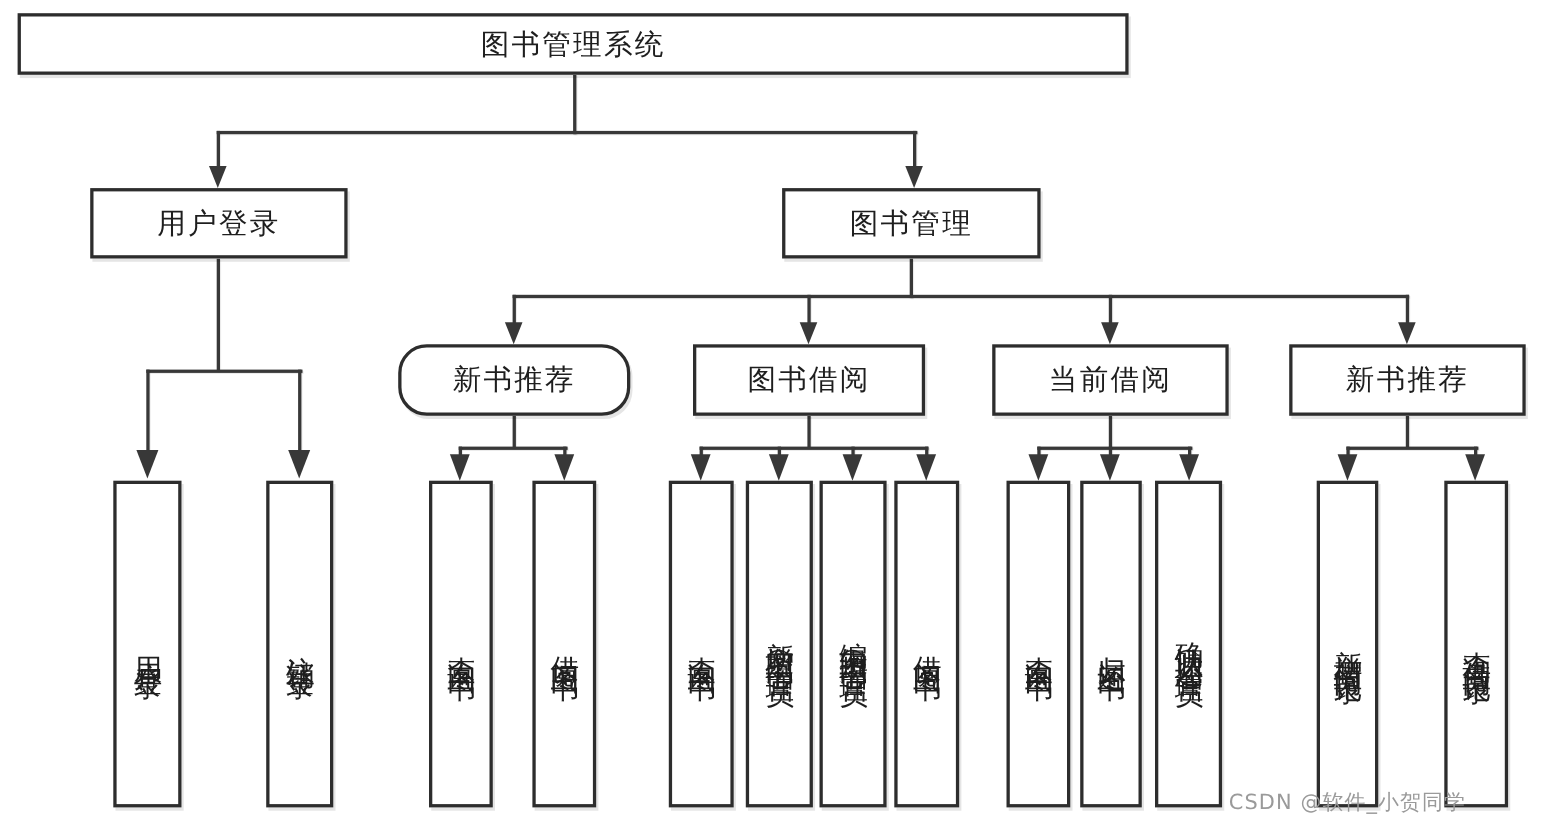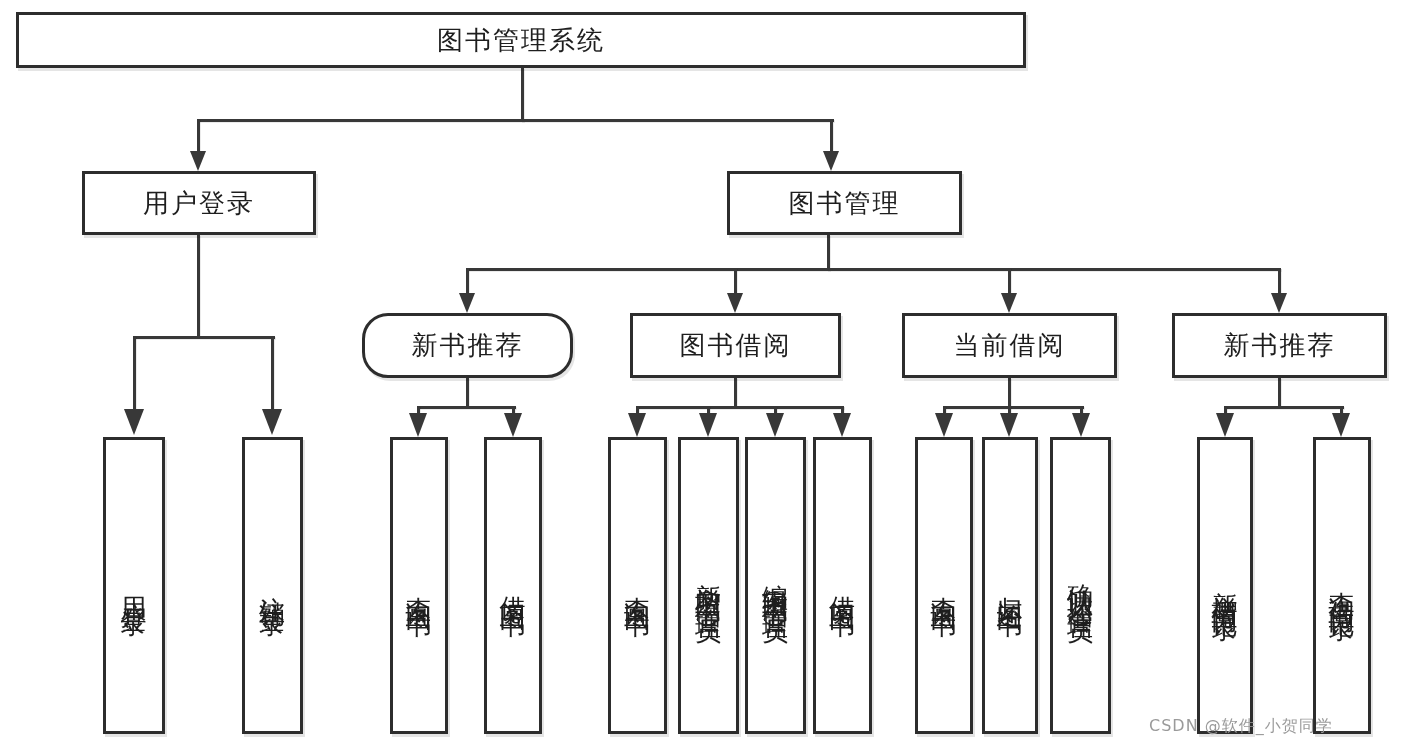--- a/index.html
+++ b/index.html
@@ -55,23 +55,23 @@
     border-top: 26px solid #383838;
   }
   .arr-m {
     border-left: 9px solid transparent;
     border-right: 9px solid transparent;
     border-top: 24px solid #383838;
   }
 
   .watermark {
     position: absolute;
-    left: 1149px;
+    left: 1117px;
     top: 716px;
-    font-size: 16px;
+    font-size: 19px;
     color: #9a9a9a;
     letter-spacing: 1px;
     white-space: nowrap;
     z-index: 3;
   }
 </style>
 </head>
 <body>
 
 <div class="stage">
@@ -83,21 +83,21 @@
   <div class="line" style="left:521px; top:68px; width:3px; height:54px;"></div>
   <div class="line" style="left:197px; top:119px; width:637px; height:3px;"></div>
   <div class="line" style="left:197px; top:119px; width:3px; height:34px;"></div>
   <div class="arr arr-s" style="left:190px; top:151px;"></div>
   <div class="line" style="left:830px; top:119px; width:3px; height:34px;"></div>
   <div class="arr arr-s" style="left:823px; top:151px;"></div>
 
   <div class="node" style="left:82px; top:171px; width:234px; height:64px;">
     <span class="lbl">用户登录</span>
   </div>
-  <div class="node" style="left:711px; top:171px; width:235px; height:64px;margin-left:16px;">
+  <div class="node" style="left:711px; top:171px; width:235px; height:64px;">
     <span class="lbl">图书管理</span>
   </div>
 
   <div class="line" style="left:197px; top:235px; width:3px; height:103px;"></div>
   <div class="line" style="left:133px; top:336px; width:142px; height:3px;"></div>
   <div class="line" style="left:133px; top:336px; width:3px; height:75px;"></div>
   <div class="arr arr-l" style="left:124px; top:409px;"></div>
   <div class="line" style="left:271px; top:336px; width:3px; height:75px;"></div>
   <div class="arr arr-l" style="left:262px; top:409px;"></div>
 

